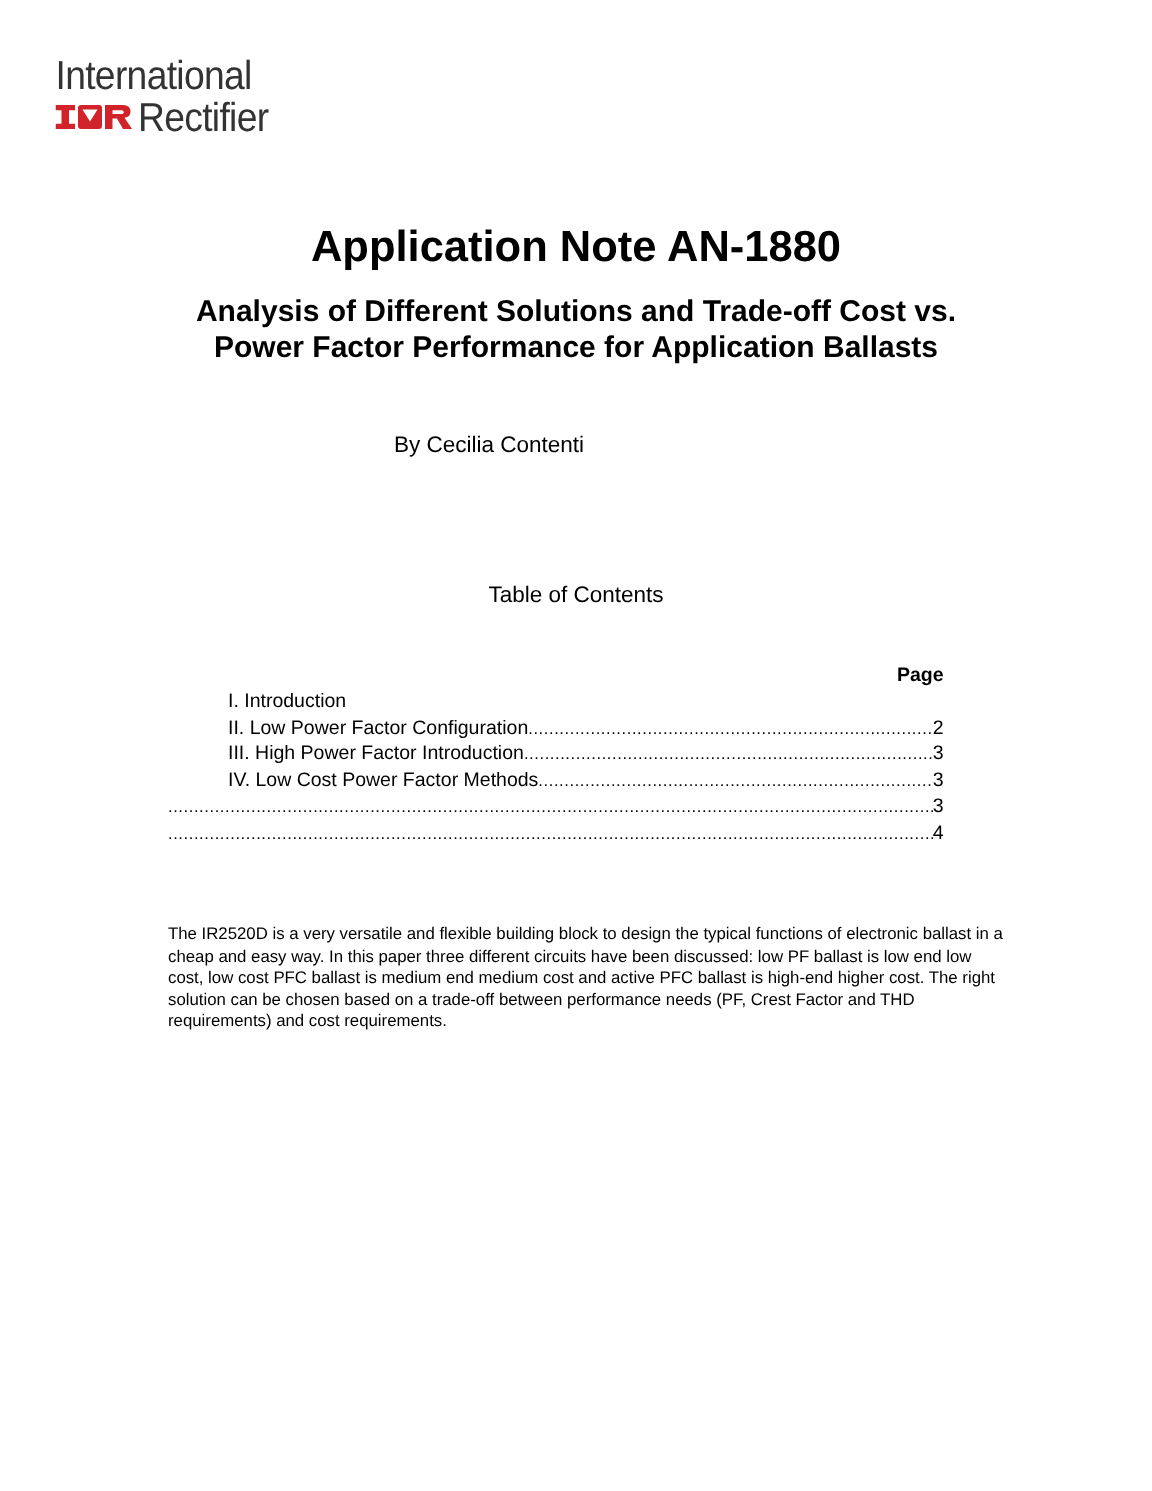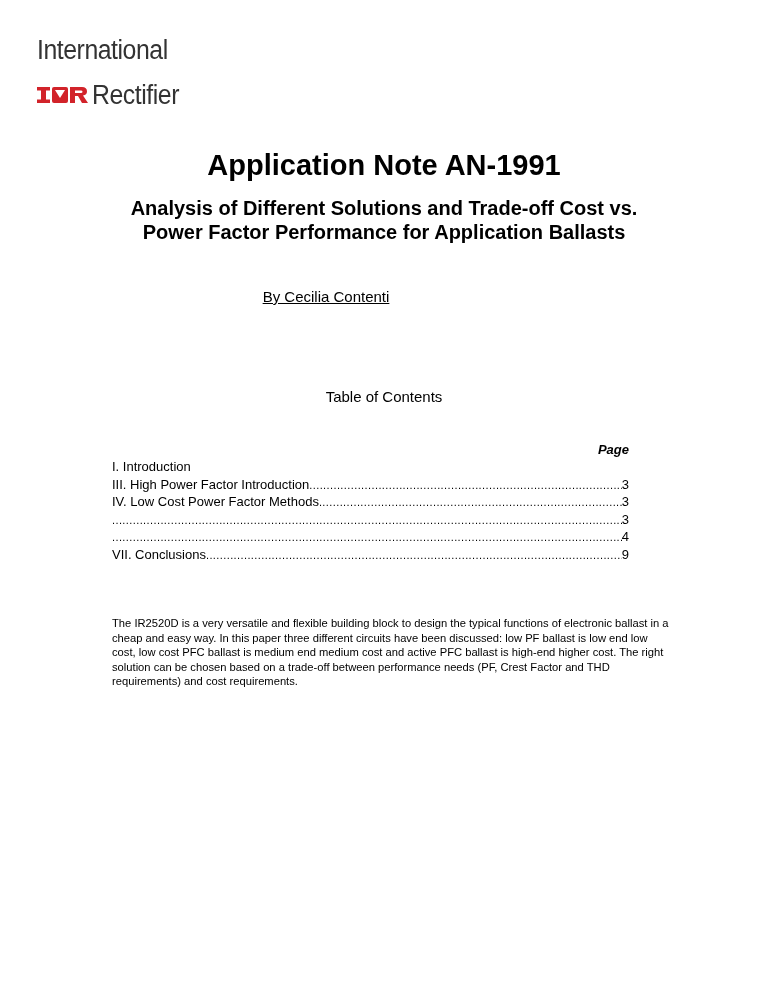--- a/index.html
+++ b/index.html
@@ -28,21 +28,21 @@
       color: #333333;
       letter-spacing: -0.5px;
       line-height: 28px;
       transform: scaleX(0.92);
       transform-origin: left center;
       white-space: nowrap;
     }
     .logo-line2 {
       display: flex;
       align-items: center;
-      margin-top: 17px;
+      margin-top: 0;
       white-space: nowrap;
     }
     .ior-mark {
       display: flex;
       align-items: center;
       height: 22px;
       margin-right: 3px;
     }
     .ior-mark svg { display: block; }
     .logo-rectifier {
@@ -75,21 +75,20 @@
       line-height: 24px;
     }
     .author {
       position: absolute;
       left: 0;
       width: 652px;
       top: 288px;
       text-align: center;
       font-size: 15px;
       line-height: 18px;
-      text-decoration: underline;
     }
     .toc-heading {
       position: absolute;
       left: 0;
       width: 768px;
       top: 388px;
       text-align: center;
       font-size: 15px;
       line-height: 18px;
     }
@@ -99,29 +98,28 @@
       width: 517px;
       top: 441px;
       font-size: 13px;
       line-height: 17.5px;
     }
     .toc-page-header {
       text-align: right;
       font-weight: bold;
       font-size: 13px;
       line-height: 17px;
-      font-style: italic;
     }
     .toc-row {
       display: flex;
       align-items: baseline;
       white-space: nowrap;
       height: 17.5px;
     }
-    .toc-label { flex: 0 0 auto; }
+    .toc-label { flex: 0 0 auto; margin-left: 40px; }
     .toc-dots {
       flex: 1 1 auto;
       overflow: hidden;
       white-space: nowrap;
       letter-spacing: 0.4px;
       color: #000;
       font-size: 11px;
     }
     .toc-dots::before {
       content: "................................................................................................................................................................................................................................";
@@ -152,52 +150,52 @@
         <rect x="15" y="1" width="16" height="16" rx="2" fill="#d2232a"></rect>
         <path d="M18 4 L28 4 L23 12 Z" fill="#ffffff"></path>
 
         <path d="M33 1 L45 1 Q50 1 50 5.5 Q50 9 46 9.5 L51 17 L45 17 L41 10 L38 10 L38 17 L33 17 Z M38 4.5 L38 7 L44 7 Q45.5 7 45.5 5.75 Q45.5 4.5 44 4.5 Z" fill="#d2232a"></path>
       </svg>
     </span>
     <span class="logo-rectifier">Rectifier</span>
   </div>
 </div>
 
-<div class="title">Application Note AN-1991</div>
+<div class="title">Application Note AN-1880</div>
 <div class="subtitle">Analysis of Different Solutions and Trade-off Cost vs. Power Factor Performance for Application Ballasts</div>
 <div class="author">By Cecilia Contenti</div>
 
 <div class="toc-heading">Table of Contents</div>
 
 <div class="toc">
   <div class="toc-page-header">Page</div>
 
   <div class="toc-row no-page">
     <span class="toc-label">I. Introduction</span>
 
     <span class="toc-num"></span>
   </div>
   <div class="toc-row">
+    <span class="toc-label">II. Low Power Factor Configuration</span>
+    <span class="toc-dots"></span>
+    <span class="toc-num">2</span>
+  </div>
+  <div class="toc-row">
     <span class="toc-label">III. High Power Factor Introduction</span>
     <span class="toc-dots"></span>
     <span class="toc-num">3</span>
   </div>
   <div class="toc-row">
     <span class="toc-label">IV. Low Cost Power Factor Methods</span>
     <span class="toc-dots"></span>
     <span class="toc-num">3</span>
   </div>
   <div class="toc-row">
     <span class="toc-dots"></span>
     <span class="toc-num">3</span>
   </div>
   <div class="toc-row">
     <span class="toc-dots"></span>
     <span class="toc-num">4</span>
   </div>
-  <div class="toc-row">
-    <span class="toc-label">VII. Conclusions</span>
-    <span class="toc-dots"></span>
-    <span class="toc-num">9</span>
-  </div>
 </div>
 
 <div class="abstract">The IR2520D is a very versatile and flexible building block to design the typical functions of electronic ballast in a cheap and easy way. In this paper three different circuits have been discussed: low PF ballast is low end low cost, low cost PFC ballast is medium end medium cost and active PFC ballast is high-end higher cost. The right solution can be chosen based on a trade-off between performance needs (PF, Crest Factor and THD requirements) and cost requirements.</div>
 
 </body></html>

